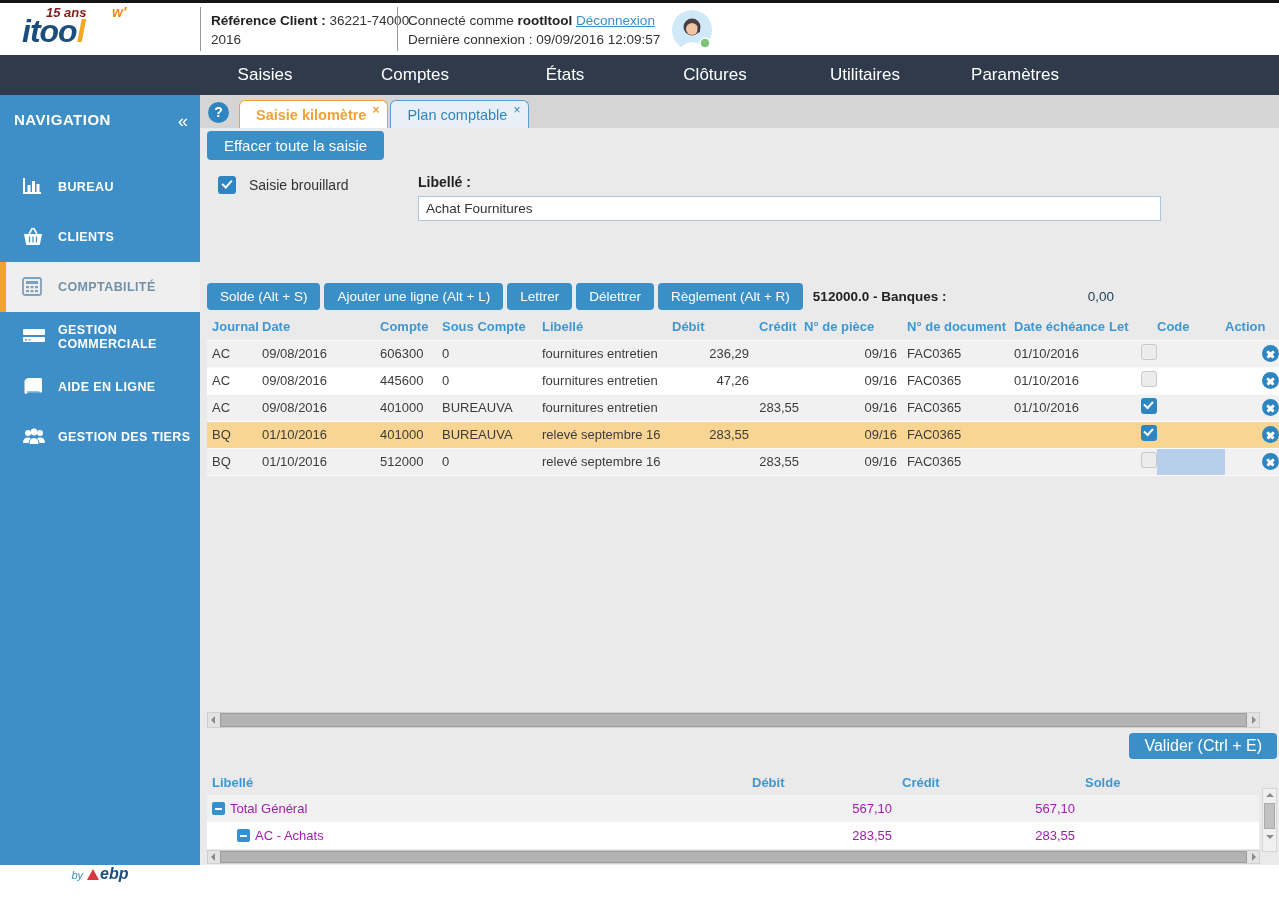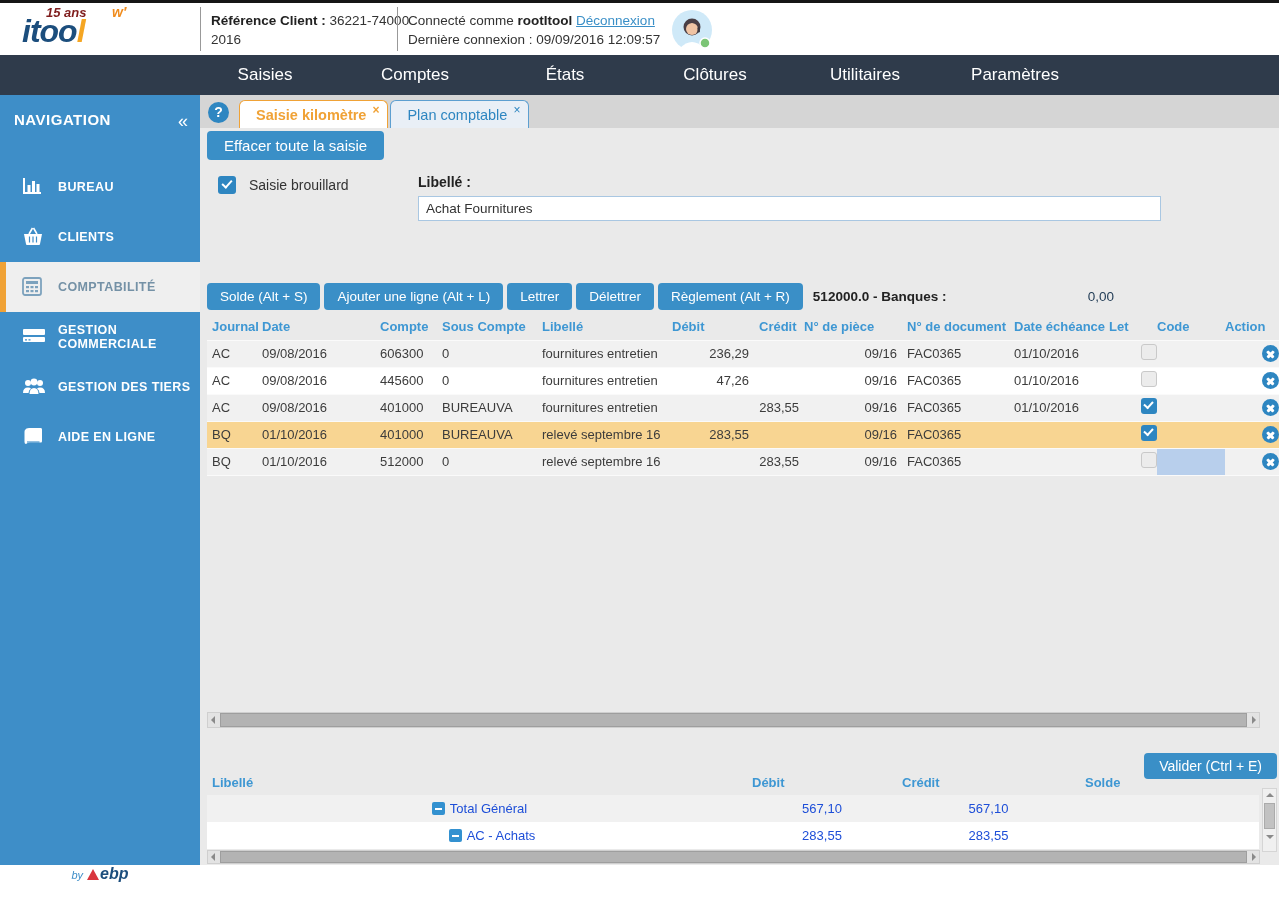--- a/index.html
+++ b/index.html
@@ -95,26 +95,26 @@
   .arr::after { content:""; position:absolute; top:50%; left:50%; transform:translate(-50%,-50%); border:4px solid transparent; }
   .arr.l::after { border-right-color:#8a8a8a; margin-left:-2px; }
   .arr.r::after { border-left-color:#8a8a8a; margin-left:2px; }
   .vscroll { position:absolute; top:693px; right:2px; width:15px; height:64px; background:#f0f0f0; border:1px solid #d5d5d5; display:flex; flex-direction:column; align-items:center; }
   .varr { width:100%; height:12px; position:relative; cursor:pointer; }
   .varr::after { content:""; position:absolute; left:50%; top:50%; transform:translate(-50%,-50%); border:4px solid transparent; }
   .varr.u::after { border-bottom-color:#8a8a8a; margin-top:-2px; }
   .varr.d::after { border-top-color:#8a8a8a; margin-top:2px; }
   .v-thumb { width:11px; height:26px; background:#c2c2c2; border:1px solid #ababab; margin:2px 0; cursor:pointer; }
 
-  .btn-validate { position:absolute; top:638px; right:2px; height:26px; padding:0 15px; font-size:14px;margin-top:20px; }
+  .btn-validate { position:absolute; top:638px; right:2px; height:26px; padding:0 15px; font-size:16px; }
 
   
   .summary { position:absolute; top:674px; left:7px; width:1052px; border-collapse:collapse; table-layout:fixed; font-size:13px; }
   .summary th { color:#3e97d3; font-weight:bold; text-align:left; height:26px; padding:0 0 0 5px; }
-  .summary td { height:27px; padding:0 0 0 5px; color:#1d4ed8;text-align:center; }
+  .summary td { height:27px; padding:0 0 0 5px; color:#a21caf; }
   .summary tr.s-gray td { background:#f1f1f1; }
   .summary tr.s-white td { background:#fff; }
   .minus-ic { width:13px; height:13px; background:#3391d0; border-radius:2px; display:inline-block; position:relative; vertical-align:-2px; margin-right:5px; cursor:pointer; }
   .minus-ic::after { content:""; position:absolute; left:3px; top:5.5px; width:7px; height:2px; background:#fff; }
   .indent1 { padding-left:30px !important; }
 
   
   .foot-brand { width:200px; text-align:center; flex:none; }
   .foot-by { color:#3e8ec8; font-style:italic; font-size:11px; margin-right:4px; }
   .foot-tri { display:inline-block; width:0; height:0; border-left:6px solid transparent; border-right:6px solid transparent; border-bottom:11px solid #d9363e; vertical-align:-1px; margin-right:1px; }
@@ -214,39 +214,39 @@
           <svg width="24" height="17" viewBox="0 0 24 17">
               <rect x="1" y="2" width="22" height="6" rx="1" fill="currentColor"></rect>
               <rect x="1" y="10" width="22" height="5" rx="1" fill="currentColor"></rect>
               <path d="M3 12.8 H10" stroke="#3e8ec8" stroke-width="1.2" stroke-dasharray="2 1.5"></path>
             </svg>
         </span>
         <span>GESTION COMMERCIALE</span>
       </div>
       <div class="side-item">
         <span class="ic">
+          <svg width="22" height="18" viewBox="0 0 22 18">
+              <path d="M3 3 Q4 1 7 1 L19 1 Q20 1 20 2.5 L20 14 Q20 15.5 19 15.5 L8 15.5 Q5 15.5 4 17 Q2.5 17 2.5 15 L2.5 5 Q2.5 3.5 3 3 Z" fill="currentColor"></path>
+              <path d="M5 15 L17.5 15" stroke="#3e8ec8" stroke-width="1.1"></path>
+            </svg>
+        </span>
+        <span>AIDE EN LIGNE</span>
+      </div>
+      <div class="side-item">
+        <span class="ic">
           <svg width="24" height="18" viewBox="0 0 24 18">
               <circle cx="6" cy="6" r="3" fill="currentColor"></circle>
               <circle cx="18" cy="6" r="3" fill="currentColor"></circle>
               <circle cx="12" cy="5" r="3.4" fill="currentColor"></circle>
               <path d="M1 16 Q1 10.5 6 10.5 Q8 10.5 9 11.5 Q6.5 13 6.5 16 Z" fill="currentColor"></path>
               <path d="M23 16 Q23 10.5 18 10.5 Q16 10.5 15 11.5 Q17.5 13 17.5 16 Z" fill="currentColor"></path>
               <path d="M7.5 17 Q7.5 11 12 11 Q16.5 11 16.5 17 Z" fill="currentColor"></path>
             </svg>
         </span>
         <span>GESTION DES TIERS</span>
-      </div>
-      <div class="side-item">
-        <span class="ic">
-          <svg width="22" height="18" viewBox="0 0 22 18">
-              <path d="M3 3 Q4 1 7 1 L19 1 Q20 1 20 2.5 L20 14 Q20 15.5 19 15.5 L8 15.5 Q5 15.5 4 17 Q2.5 17 2.5 15 L2.5 5 Q2.5 3.5 3 3 Z" fill="currentColor"></path>
-              <path d="M5 15 L17.5 15" stroke="#3e8ec8" stroke-width="1.1"></path>
-            </svg>
-        </span>
-        <span>AIDE EN LIGNE</span>
       </div>
     </div>
   </div>
 
   <div class="content">
     <div class="tabstrip">
       <span class="help-ic">?</span>
       <div class="tab active">
         <span>Saisie kilomètre</span>
         <span class="x">×</span>

